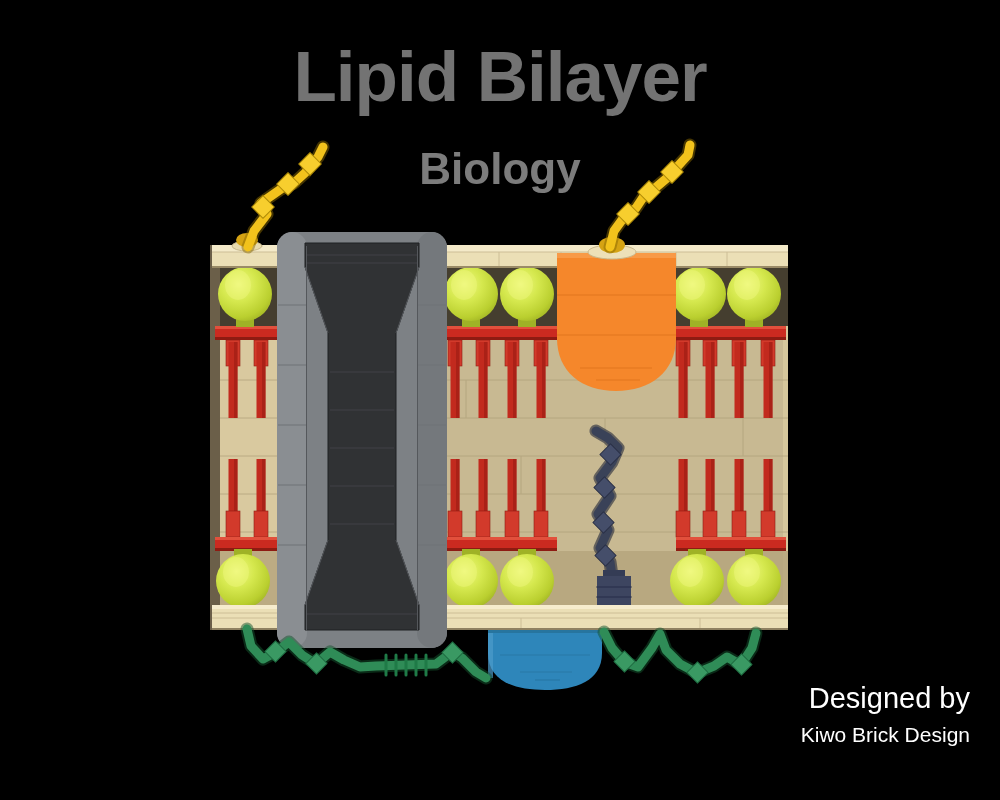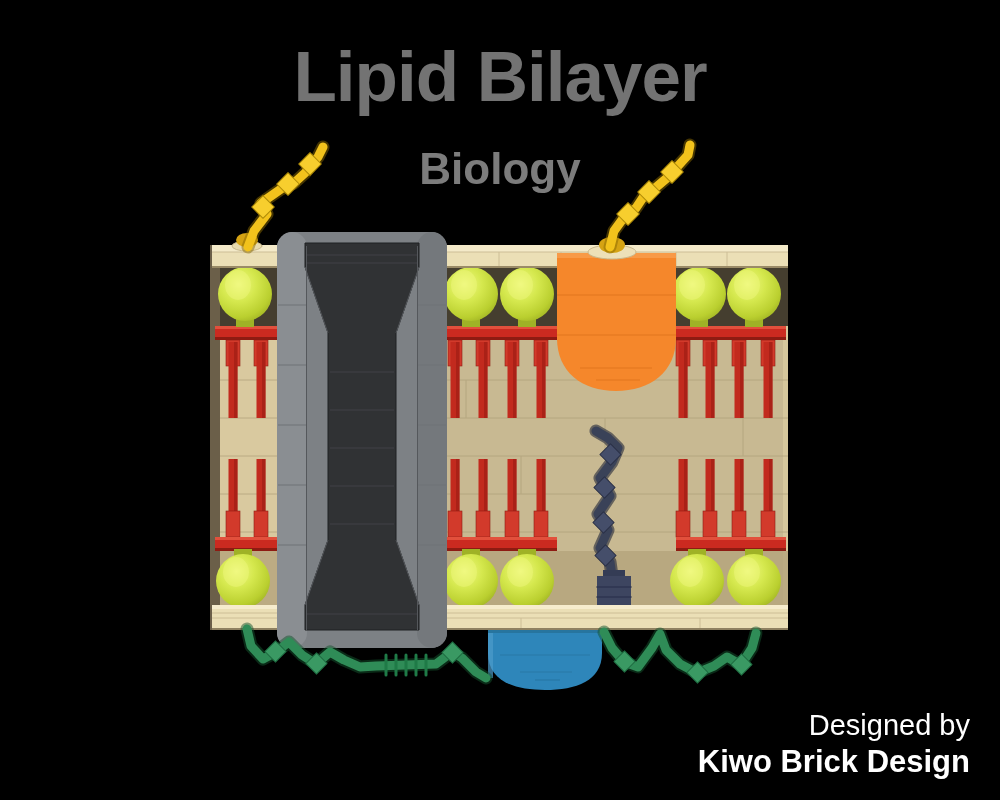--- a/index.html
+++ b/index.html
@@ -5,22 +5,22 @@
   html,body{margin:0;padding:0;background:#000;}
   .canvas{position:relative;width:1000px;height:800px;background:#000;overflow:hidden;
           font-family:"Liberation Sans","DejaVu Sans",sans-serif;}
   .title{position:absolute;top:36px;left:0;width:100%;text-align:center;
          color:#737373;font-size:71px;font-weight:bold;letter-spacing:-1px;}
   .subtitle{position:absolute;top:108px;left:0;width:100%;text-align:center;
             color:#7c7c7c;font-size:44px;font-weight:bold;margin-top:36px;}
   .info{position:absolute;left:42px;top:616px;color:#fff;font-size:40px;
         font-weight:bold;line-height:46px;}
   .credit{position:absolute;right:30px;top:680px;color:#fff;text-align:right;}
-  .credit .by{font-size:29px;font-weight:normal;line-height:36px;margin-top:27px;}
-  .credit .designer{font-size:31px;font-weight:bold;line-height:38px;text-align:right;}
+  .credit .by{font-size:29px;font-weight:normal;line-height:36px;}
+  .credit .designer{font-size:21px;font-weight:normal;line-height:38px;text-align:right;}
   svg{position:absolute;left:0;top:0;}
 </style>
 </head>
 <body>
 
 <div class="canvas">
 
   <div class="title">Lipid Bilayer</div>
   <div class="subtitle">Biology</div>
 

